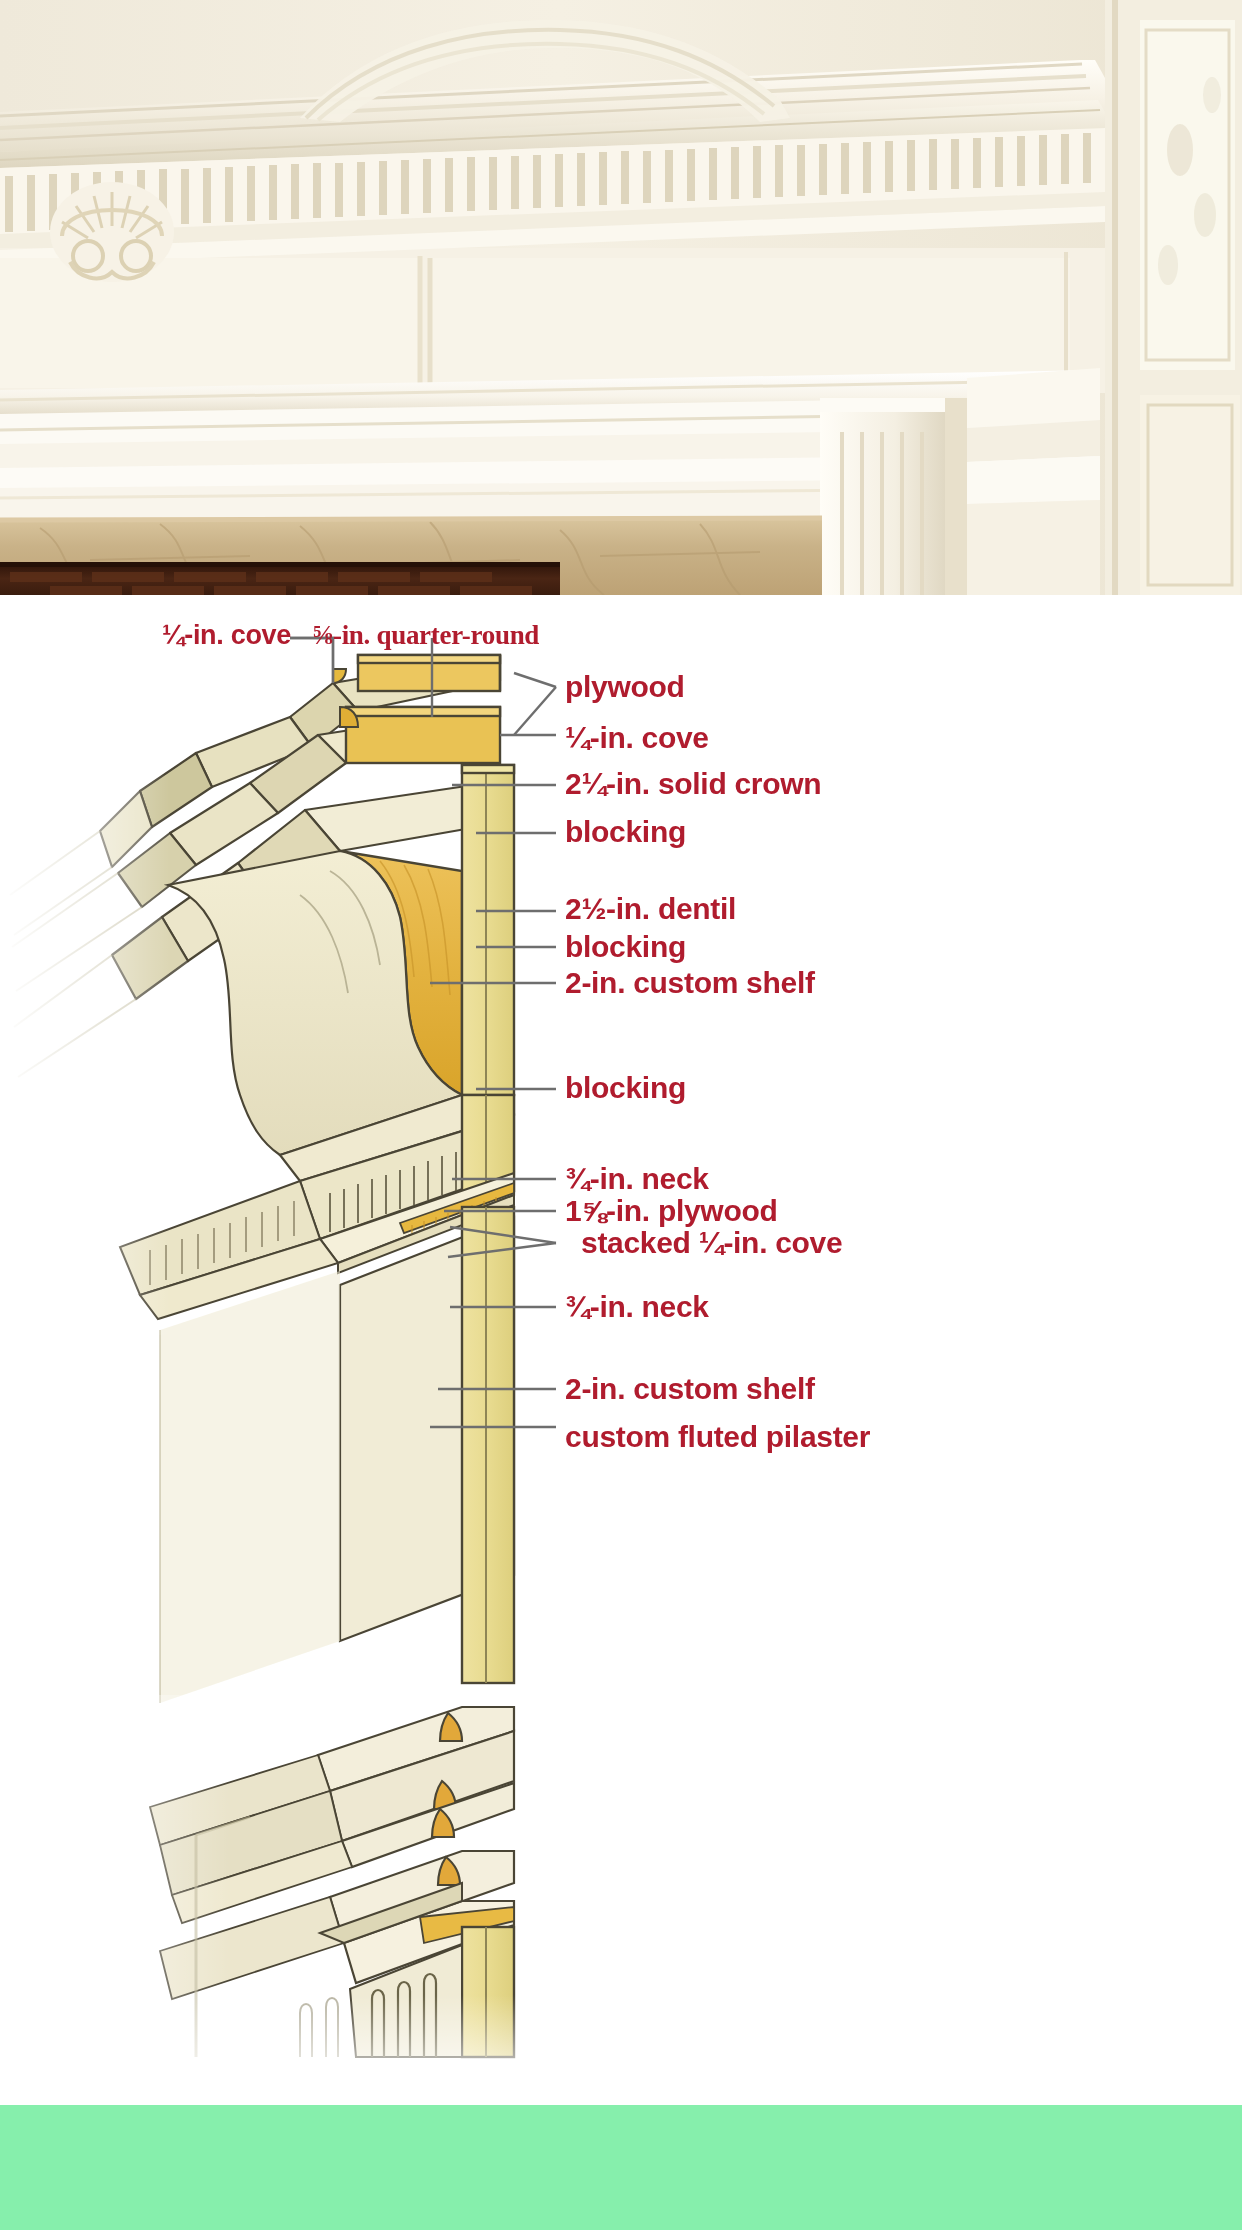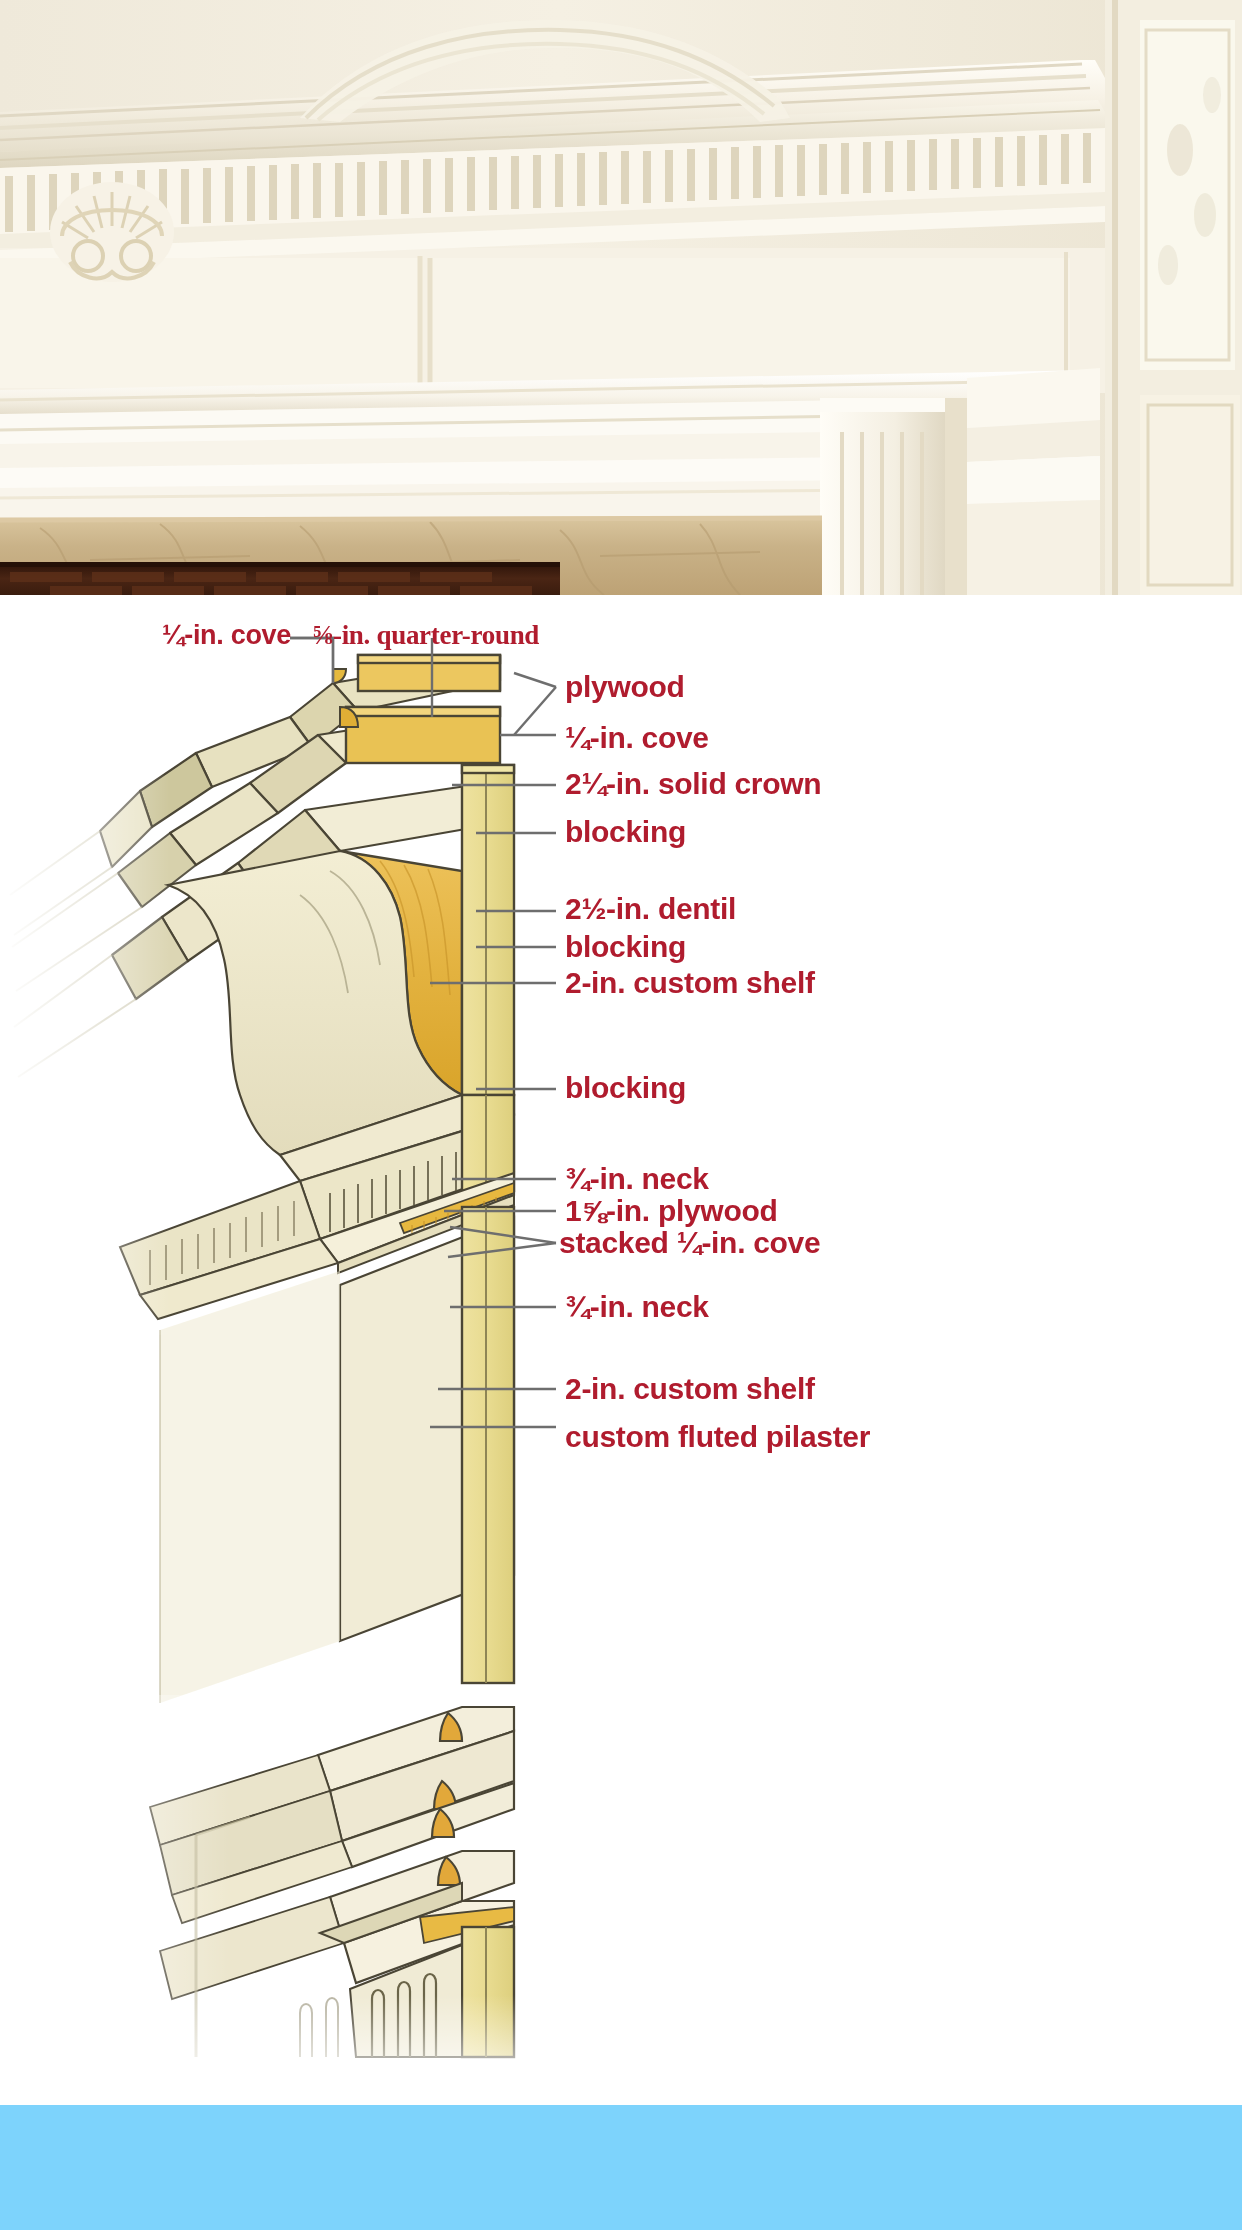--- a/index.html
+++ b/index.html
@@ -4,21 +4,21 @@
 <title>Fireplace Mantel Construction Detail</title>
 <style>
   * { box-sizing: border-box; margin: 0; padding: 0; }
   html, body {
     width: 1242px;
     height: 2230px;
     background: #ffffff;
     font-family: "Liberation Sans", sans-serif;
     overflow: hidden;
   }
-  #page { position: relative; width: 1242px; height: 2230px; background:#7dd3fc; }
+  #page { position: relative; width: 1242px; height: 2230px; background:#86efac; }
 
   
   #photo {
     position: absolute; left: 0; top: 0; width: 1242px; height: 595px;
     overflow: hidden; background: #f6f2e6;
   }
   #photo svg { display:block; width:1242px; height:595px; }
 
   
   #illustration {
@@ -547,20 +547,20 @@
     <div class="label" style="left:565px; top:672px;">plywood</div>
     <div class="label" style="left:565px; top:723px;">¼-in. cove</div>
     <div class="label" style="left:565px; top:769px;">2¼-in. solid crown</div>
     <div class="label" style="left:565px; top:817px;">blocking</div>
     <div class="label" style="left:565px; top:894px;">2½-in. dentil</div>
     <div class="label" style="left:565px; top:932px;">blocking</div>
     <div class="label" style="left:565px; top:968px;">2-in. custom shelf</div>
     <div class="label" style="left:565px; top:1073px;">blocking</div>
     <div class="label" style="left:565px; top:1164px;">¾-in. neck</div>
     <div class="label" style="left:565px; top:1196px;">1⅝-in. plywood</div>
-    <div class="label" style="left:559px; top:1228px;">stacked ¼-in. cove</div>
+    <div class="label" style="left:581px; top:1228px;">stacked ¼-in. cove</div>
     <div class="label" style="left:565px; top:1292px;">¾-in. neck</div>
     <div class="label" style="left:565px; top:1374px;">2-in. custom shelf</div>
     <div class="label" style="left:565px; top:1412px;margin-top:10px;">custom fluted pilaster</div>
   </div>
 
 
 </div>
 
 </body></html>

